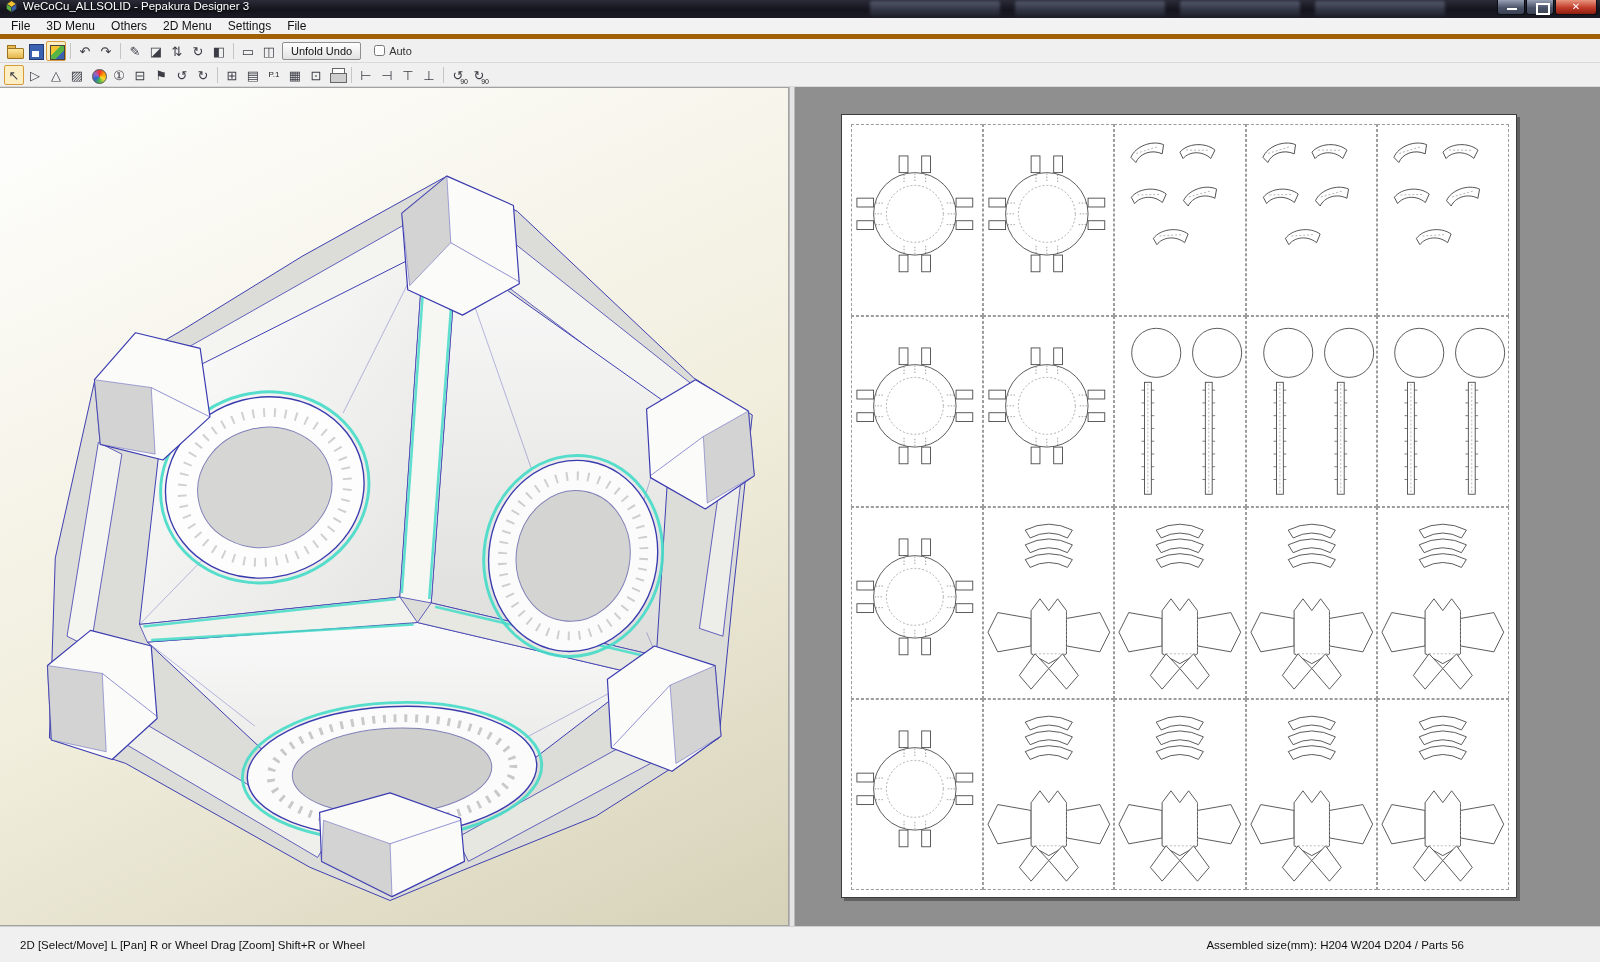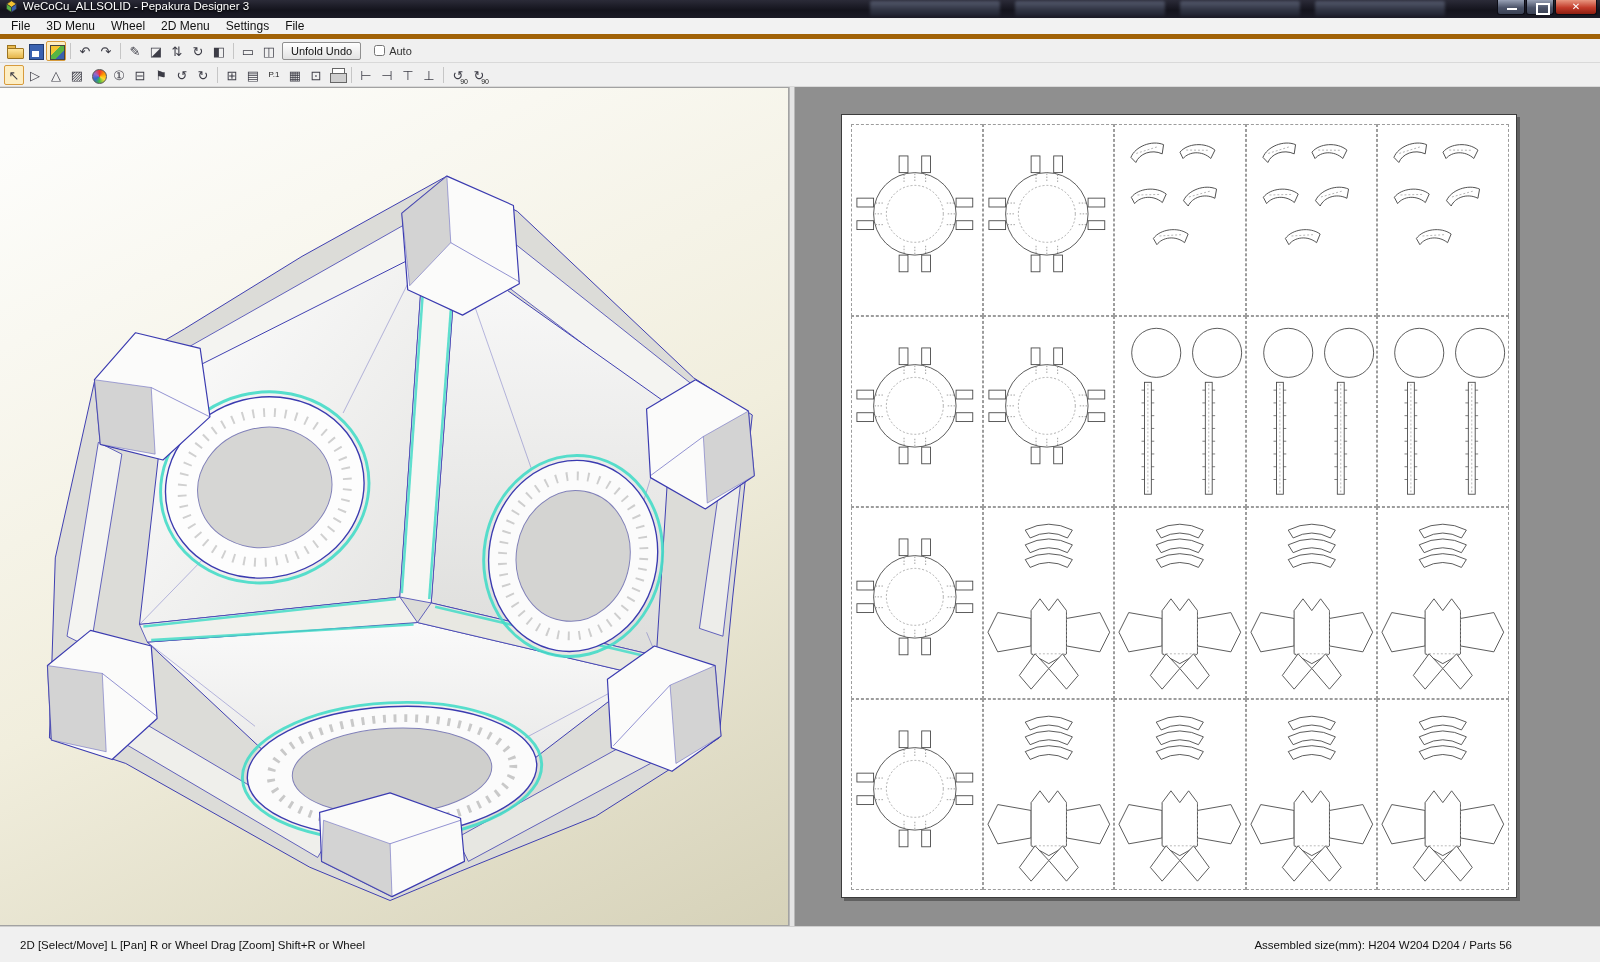--- a/index.html
+++ b/index.html
@@ -48,21 +48,21 @@
   .pane-3d { width:789px; flex:0 0 auto; border:1px solid #a2a2a2; border-left:none; background:linear-gradient(155deg,#fdfdfb 5%,#f1eedd 55%,#d6d2b9 100%); position:relative; }
   .pane-3d svg { position:absolute; inset:0; width:100%; height:100%; }
   .splitter { width:6px; flex:0 0 auto; background:#e4e4e4; border-left:1px solid #b8b8b8; border-right:1px solid #b8b8b8; }
   .pane-2d { flex:1 1 auto; background:#8f8f8f; position:relative; overflow:hidden; }
   .pattern-page { position:absolute; left:46px; top:27px; width:676px; height:784px; background:#fff; border:1px solid #3c3c3c; box-shadow:3px 3px 0 rgba(40,40,40,.45); }
   .cell { position:absolute; border:1px dashed #9c9c9c; }
   .cell svg { display:block; width:100%; height:100%; }
 
   
   .statusbar { height:36px; background:#f0f0f0; border-top:1px solid #cfcfcf; display:flex; align-items:center; justify-content:space-between; font-size:11.5px; color:#111; padding:0 20px; flex:0 0 auto; }
-  .status-right { margin-right:68px;text-align:right; }
+  .status-right { margin-right:116px;text-align:right; }
 </style>
 </head>
 <body>
 
 <div class="window" data-name="app-window">
 
   <div class="titlebar" data-name="title-bar">
     <svg class="app-icon" viewBox="0 0 16 16" data-name="app-logo-icon">
       <polygon points="8,1 14,5 8,9 2,5" fill="#f4c431" stroke="#333" stroke-width="0.8"></polygon>
       <polygon points="2,5 8,9 8,15 2,11" fill="#58b543" stroke="#333" stroke-width="0.8"></polygon>
@@ -76,21 +76,21 @@
     <div class="win-buttons" data-name="window-controls">
         <div class="win-btn" data-name="minimize-button"></div>
         <div class="win-btn" data-name="maximize-button"></div>
         <div class="win-btn" data-name="close-button"></div>
       </div>
   </div>
 
   <div class="menubar" data-name="menu-bar">
       <span class="menu-item" data-name="menu-file">File</span>
       <span class="menu-item" data-name="menu-3d-menu">3D Menu</span>
-      <span class="menu-item" data-name="menu-others">Wheel</span>
+      <span class="menu-item" data-name="menu-others">Others</span>
       <span class="menu-item" data-name="menu-2d-menu">2D Menu</span>
       <span class="menu-item" data-name="menu-settings">Settings</span>
       <span class="menu-item" data-name="menu-help">File</span>
     </div>
 
   <div class="toolbar" data-name="toolbar-main">
     <div style="display:flex;align-items:center;gap:1px;" id="tb1" data-name="toolbar-main-icons">
         <div class="tb-icon ic-folder" data-name="open-file-icon"></div>
         <div class="tb-icon ic-floppy" data-name="save-file-icon"></div>
         <div class="tb-icon active ic-cube" data-name="pepakura-model-icon"></div>

